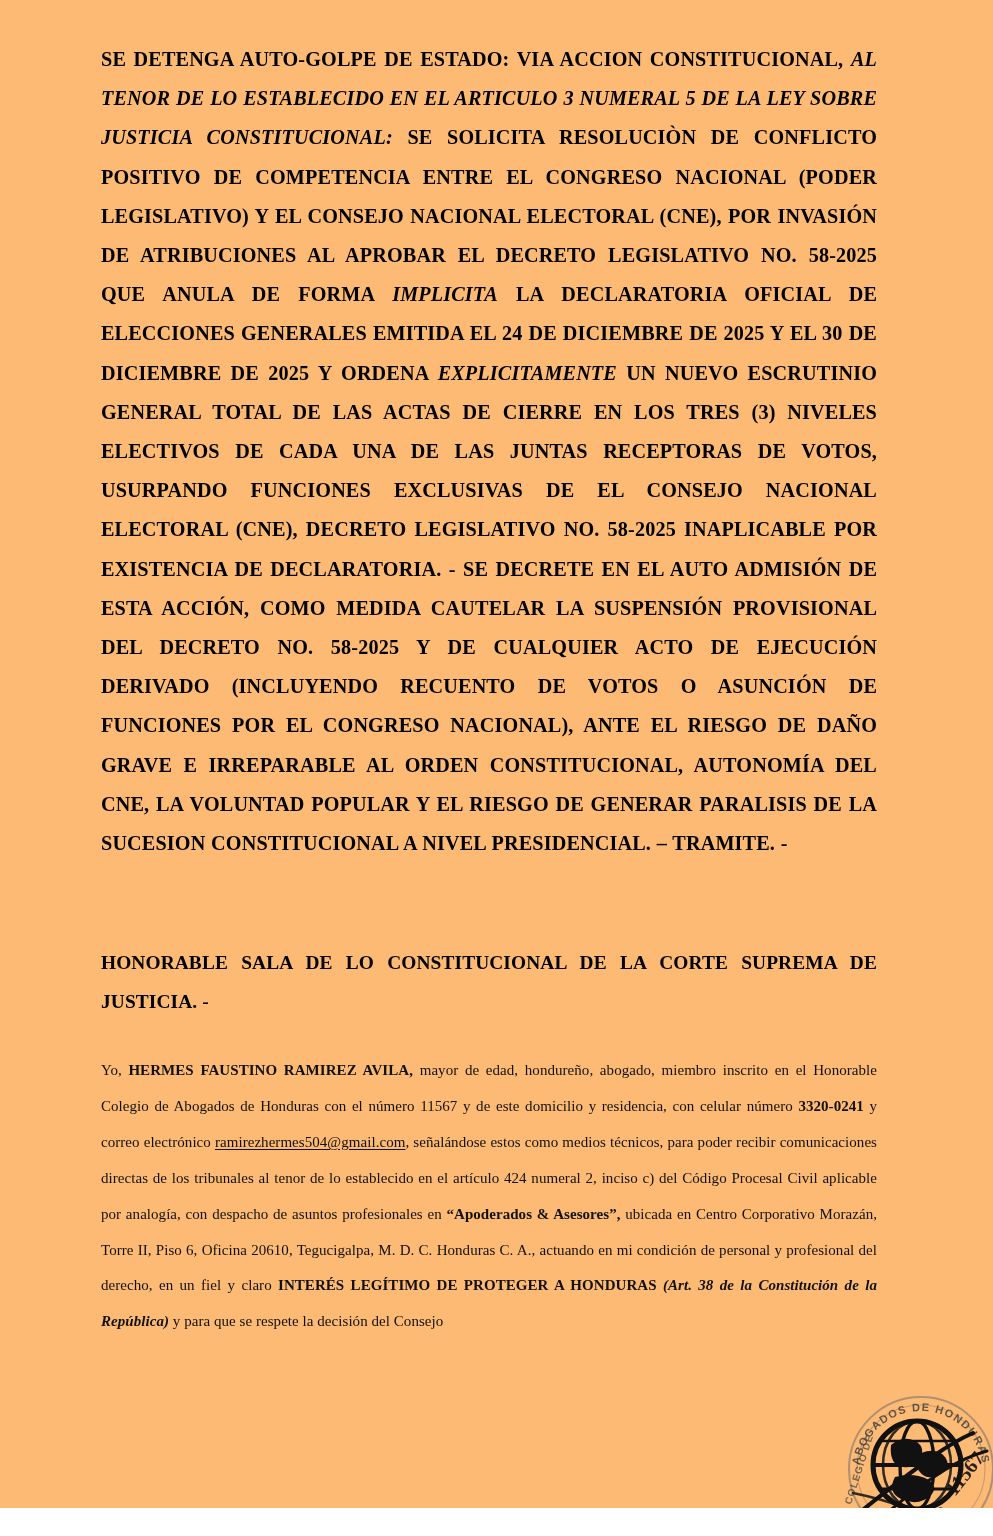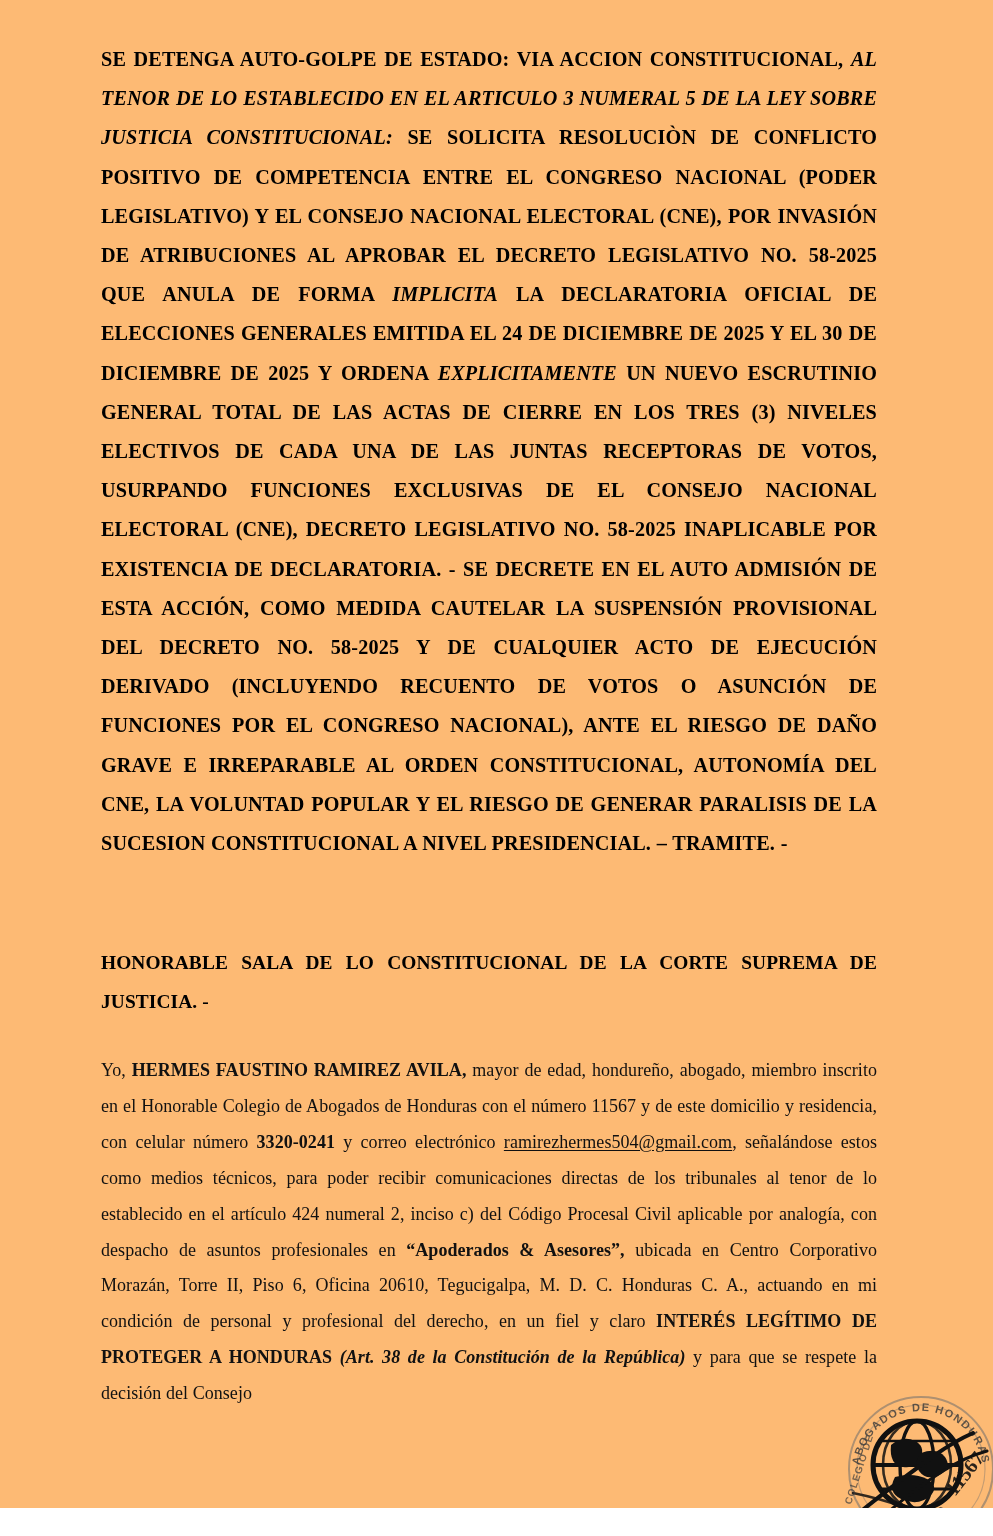--- a/index.html
+++ b/index.html
@@ -54,21 +54,21 @@
     letter-spacing: 0.1px;
   }
 
   
   .body-block {
     position: absolute;
     left: 101px;
     top: 1053px;
     width: 776px;
     font-family: "Liberation Serif", "DejaVu Serif", serif;
-    font-size: 18px;
+    font-size: 15px;
     line-height: 35.9px;
     color: #111111;
     text-align: justify;
     text-align-last: left;
     letter-spacing: 0.05px;
   }
   .body-block b { font-weight: bold; }
   .body-block .bi { font-weight: bold; font-style: italic; }
   .body-block .u {
     text-decoration: underline;

